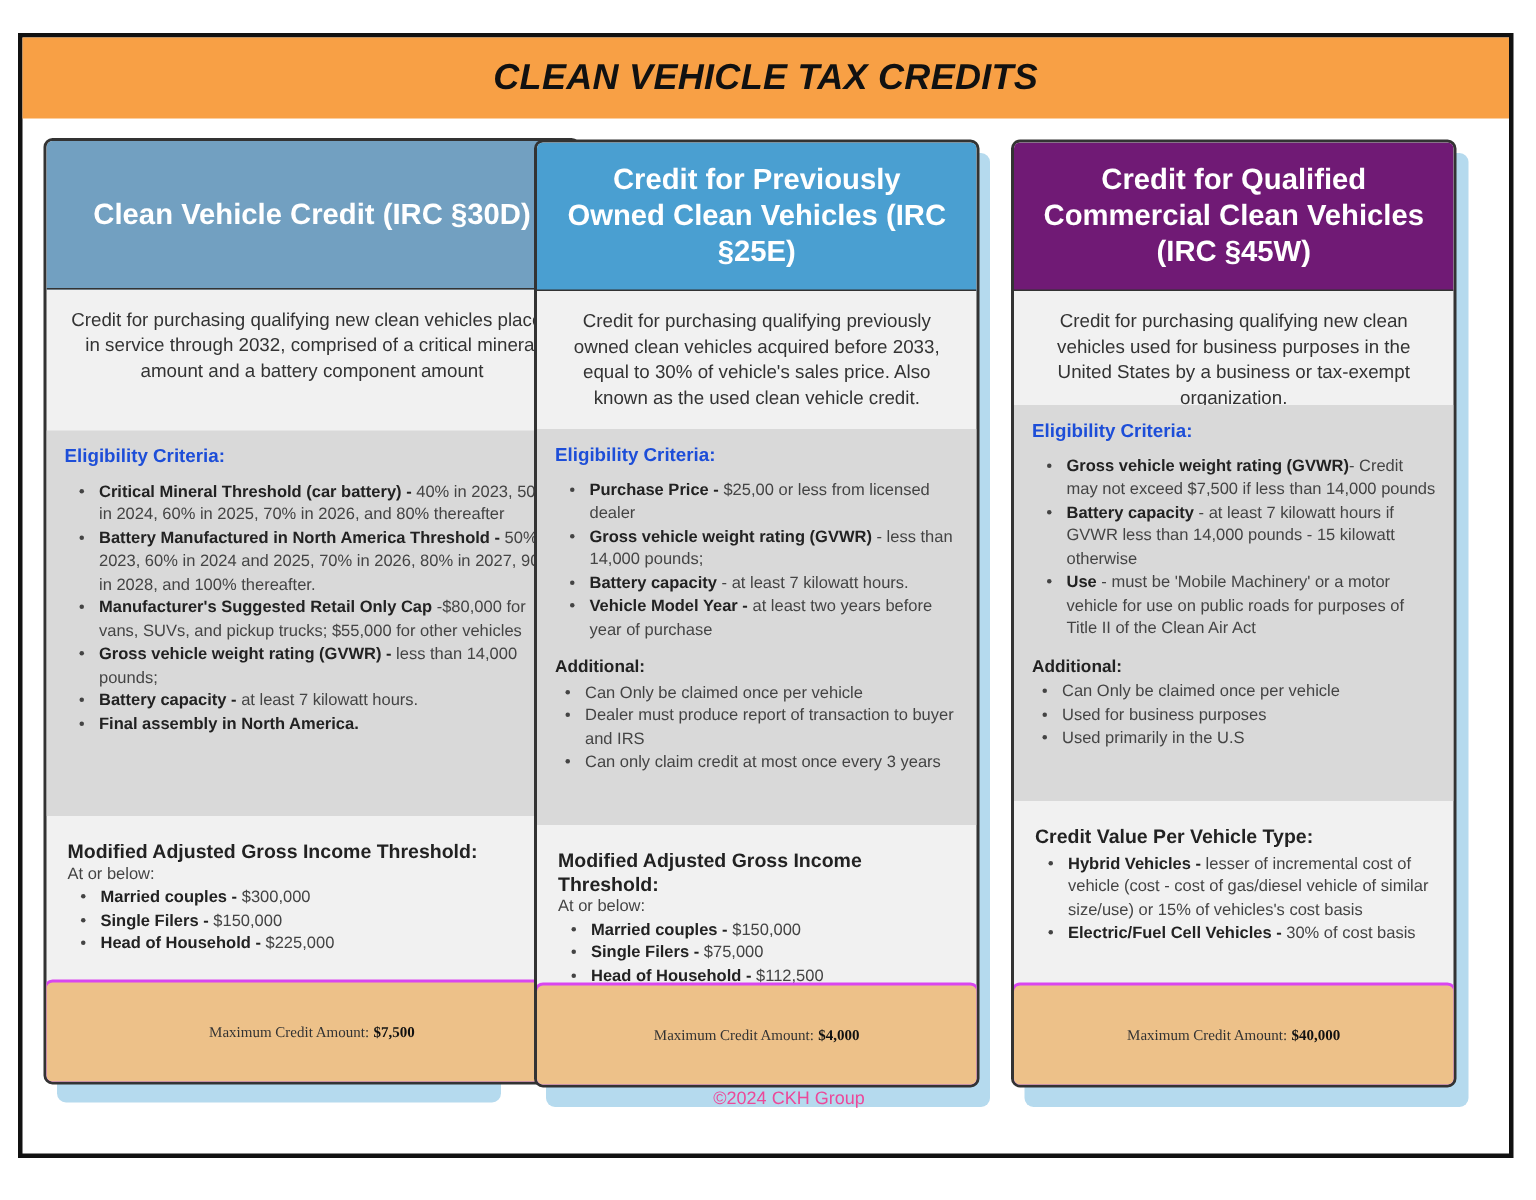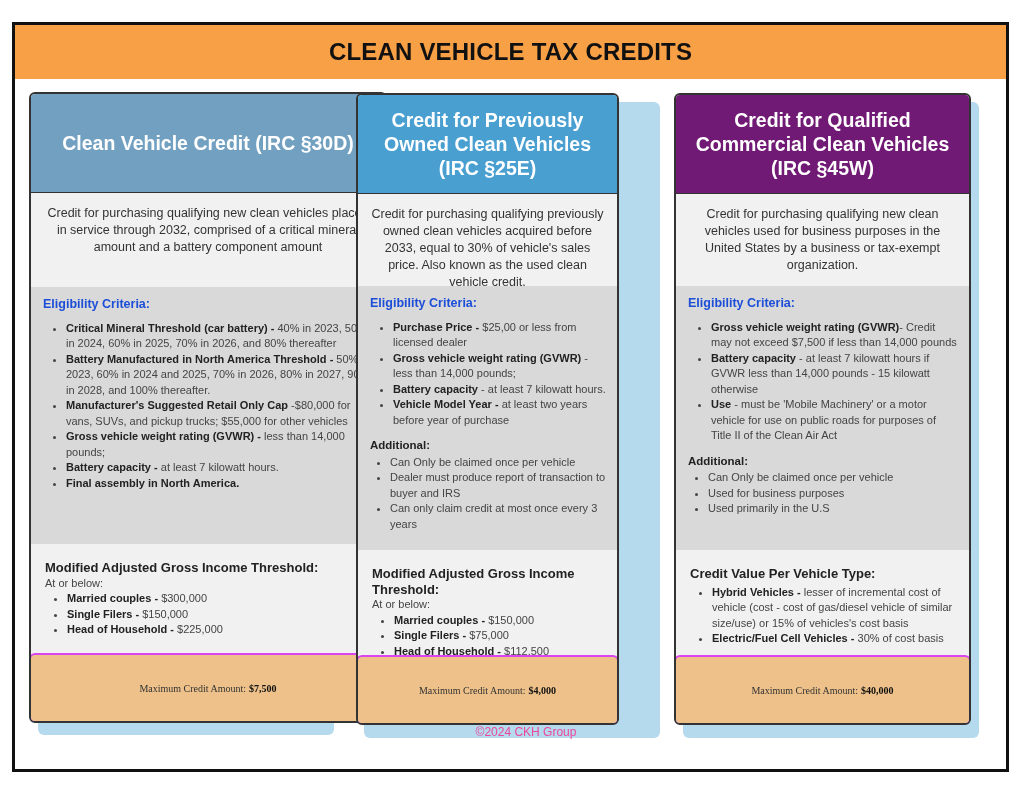--- a/index.html
+++ b/index.html
@@ -6,21 +6,21 @@
   body {
     width: 1024px; height: 800px; background: #ffffff; position: relative; overflow: hidden;
     font-family: "Liberation Sans", "DejaVu Sans", sans-serif; color: #2b2b2b;
   }
   .frame {
     position: absolute; left: 12px; top: 22px; width: 997px; height: 750px;
     border: 3px solid #111; box-sizing: border-box; background: #fff;
   }
   .banner {
     position: absolute; left: 0; top: 0; right: 0; height: 54px; background: #f8a045;
-    display: flex; align-items: center; justify-content: center;
+    display: flex; align-items: center; justify-content: center; font-style: italic;
   }
   .banner h1 {
     margin: 0; font-size: 24px; font-weight: bold; color: #111; letter-spacing: 0.2px;
   }
   .shadow {
     position: absolute; background: #b5daee; border-radius: 6px;
   }
   .card {
     position: absolute; box-sizing: border-box; border: 2px solid #333; border-radius: 6px;
     background: #f1f1f1; overflow: hidden; display: flex; flex-direction: column;
@@ -95,21 +95,21 @@
       <li><b>Head of Household -</b><span> $225,000</span></li>
     </ul>
   </div>
   <div class="max">
     <span>Maximum Credit Amount:</span>
       <b>$7,500</b>
   </div>
 </div>
 
 <div class="shadow" style="left:364px; top:102px; width:296px; height:636px;"></div>
-<div class="card" style="left:356px; top:93px; width:263px; height:632px;">
+<div class="card" style="left:356px; top:93px; width:297px; height:632px;">
   <div class="card-head" style="background:#4a9fd1;">
     <span>Credit for Previously Owned Clean Vehicles (IRC §25E)</span>
   </div>
   <div class="card-desc" style="height:92px;">Credit for purchasing qualifying previously owned clean vehicles acquired before 2033, equal to 30% of vehicle's sales price. Also known as the used clean vehicle credit.</div>
   <div class="elig" style="height:264px;">
     <h3>Eligibility Criteria:</h3>
     <ul>
       <li><b>Purchase Price -</b><span> $25,00 or less from licensed dealer</span></li>
       <li><b>Gross vehicle weight rating (GVWR)</b><span> - less than 14,000 pounds;</span></li>
       <li><b>Battery capacity</b><span> - at least 7 kilowatt hours.</span></li>
@@ -137,21 +137,21 @@
     <span>Maximum Credit Amount:</span>
       <b>$4,000</b>
   </div>
 </div>
 
 <div class="shadow" style="left:683px; top:102px; width:296px; height:636px;"></div>
 <div class="card" style="left:674px; top:93px; width:297px; height:632px;">
   <div class="card-head" style="background:#701a75;">
     <span>Credit for Qualified Commercial Clean Vehicles (IRC §45W)</span>
   </div>
-  <div class="card-desc" style="height:92px;">Credit for purchasing qualifying new clean vehicles used for business purposes in the United States by a business or tax-exempt organization.</div>
+  <div class="card-desc" style="height:76px;">Credit for purchasing qualifying new clean vehicles used for business purposes in the United States by a business or tax-exempt organization.</div>
   <div class="elig" style="height:264px;">
     <h3>Eligibility Criteria:</h3>
     <ul>
       <li><b>Gross vehicle weight rating (GVWR)</b><span>- Credit may not exceed $7,500 if less than 14,000 pounds</span></li>
       <li><b>Battery capacity</b><span> - at least 7 kilowatt hours if GVWR less than 14,000 pounds - 15 kilowatt otherwise</span></li>
       <li><b>Use</b><span> - must be 'Mobile Machinery' or a motor vehicle for use on public roads for purposes of Title II of the Clean Air Act</span></li>
     </ul>
     <div class="additional">
       <h4>Additional:</h4>
       <ul>

